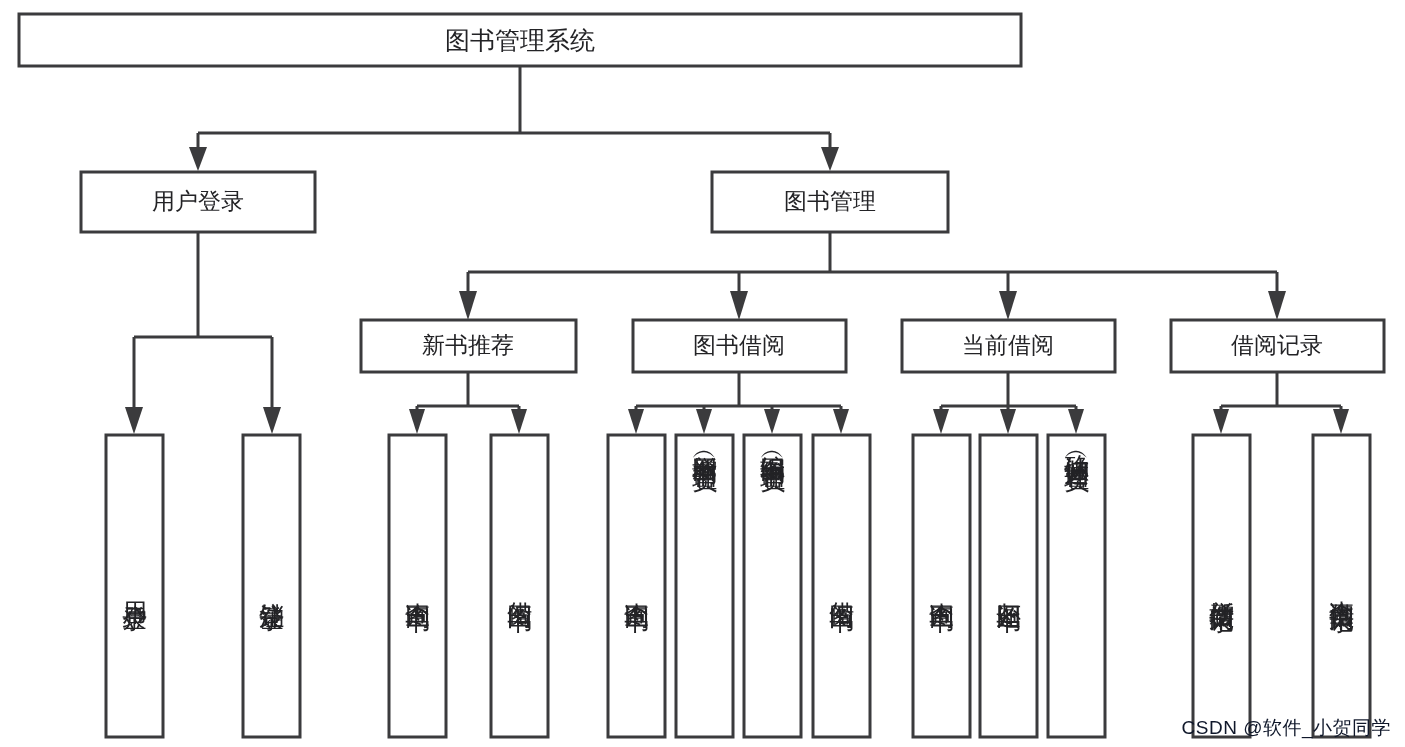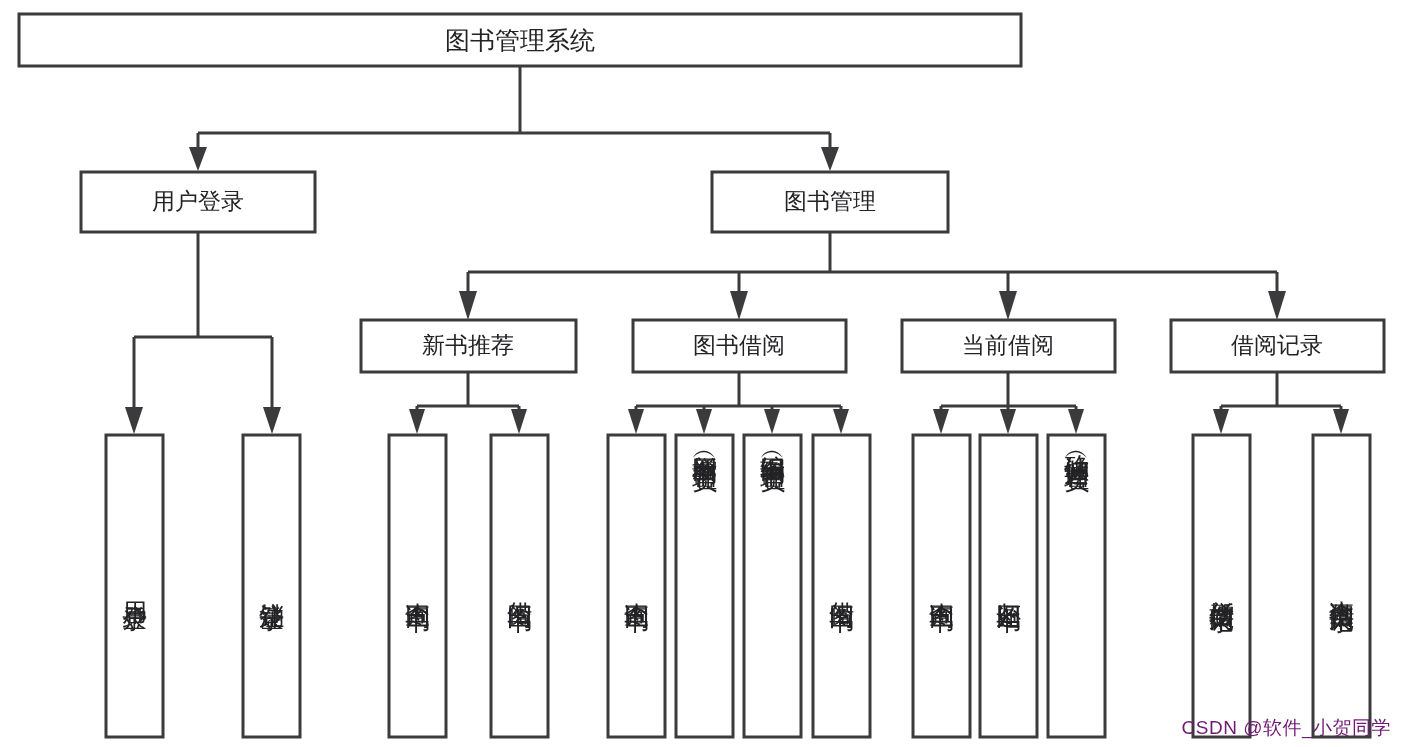--- a/index.html
+++ b/index.html
@@ -74,21 +74,21 @@
     color: #232326;
     white-space: nowrap;
     text-align: center;
   }
   .watermark {
     position: absolute;
     right: 14px;
     bottom: 6px;
     font-family: "Liberation Sans", "DejaVu Sans", sans-serif;
     font-size: 19px;
-    color: #701a75;
+    color: #0f172a;
     letter-spacing: 0.5px;
     white-space: nowrap;
     pointer-events: none;
   }
 </style>
 </head>
 <body>
 
 <div id="diagram-root">
 

